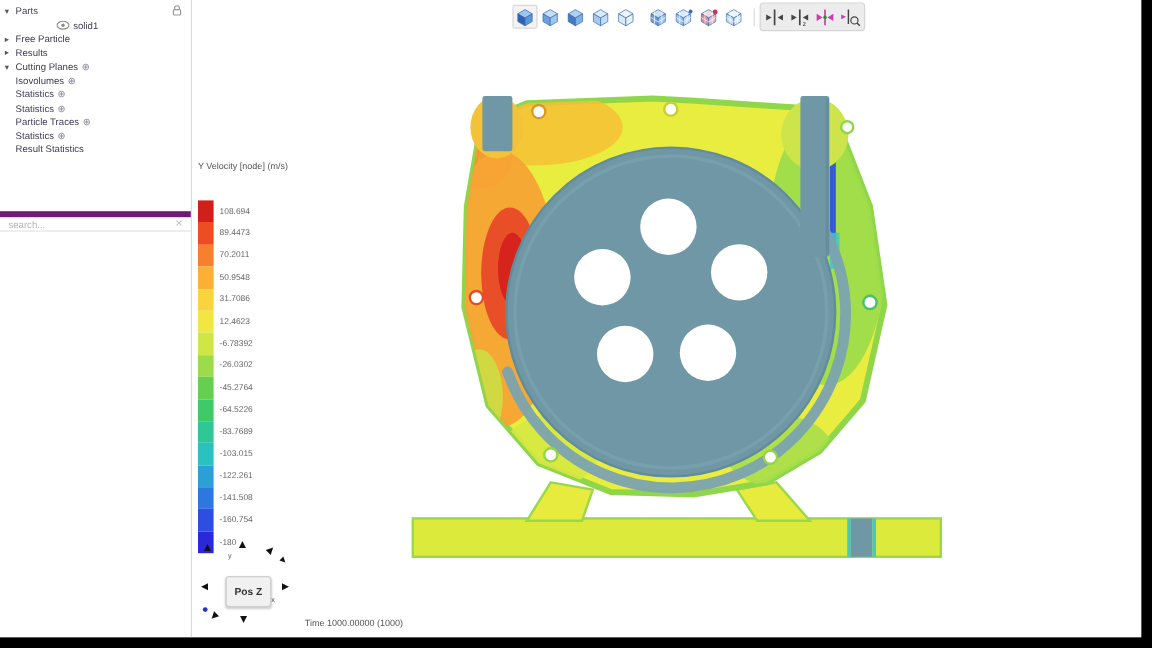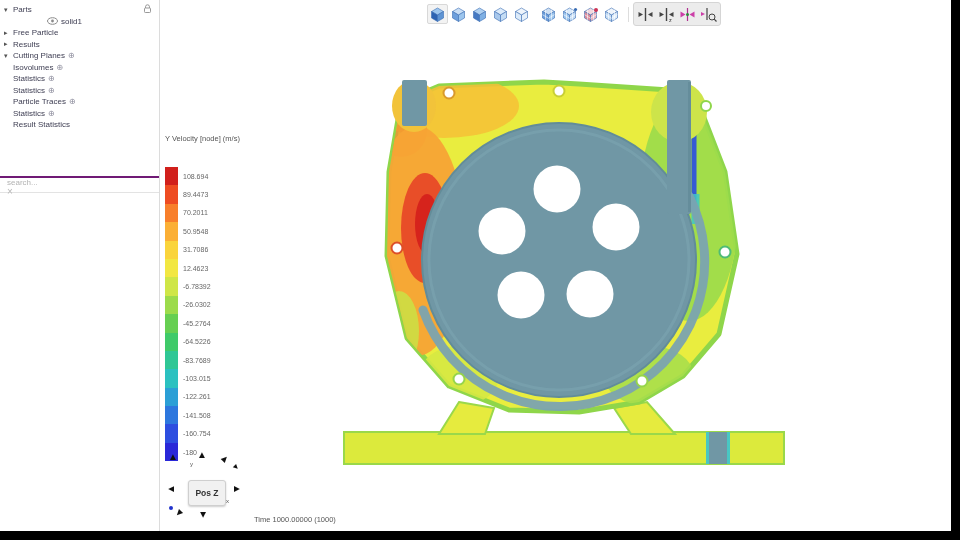--- a/index.html
+++ b/index.html
@@ -9,22 +9,22 @@
 
   
   .sidebar { position:relative; width:160px; height:100%; background:#fff;
              border-right:1px solid #dcdcdc; padding-top:4px; font-size:8px; color:#3d3d52; }
   .tree-row { display:flex; align-items:center; height:11.5px; padding-left:4px; cursor:default; white-space:nowrap; }
   .tree-row.lvl1 { padding-left:38px; }
   .chev { width:9px; font-size:7px; color:#555; flex:0 0 9px; }
   .eye { margin-right:3px; display:inline-flex; align-items:center; }
   .sfx { margin-left:3px; color:#8a8a9a; font-size:8px; }
   .search-row { position:absolute; left:0; right:0; top:176px; height:17px;
-                border-top:2px solid #701a75; border-bottom:1px solid #e3e3e3;
-                display:flex; align-items:flex-start; padding:0 7px;flex-direction:column; }
+                border-top:5px solid #701a75; border-bottom:1px solid #e3e3e3;
+                display:flex; align-items:flex-end; padding:0 7px; }
   .search-row input { flex:1; border:none; outline:none; font-size:8px; color:#666; background:transparent; }
   .search-row input::placeholder { color:#b3b3b3; }
   .clear-x { color:#b8b8b8; font-size:10px; line-height:1; cursor:pointer; }
   .lock { position:absolute; top:4px; right:7px; }
 
   
   .viewport { position:relative; flex:1; height:100%; background:#fff; overflow:hidden; }
 
   .toolbar { position:absolute; left:266px; top:2px; display:flex; align-items:center; }
   .tb-group { display:flex; padding:1px; border-radius:3px; margin-right:4px; }

